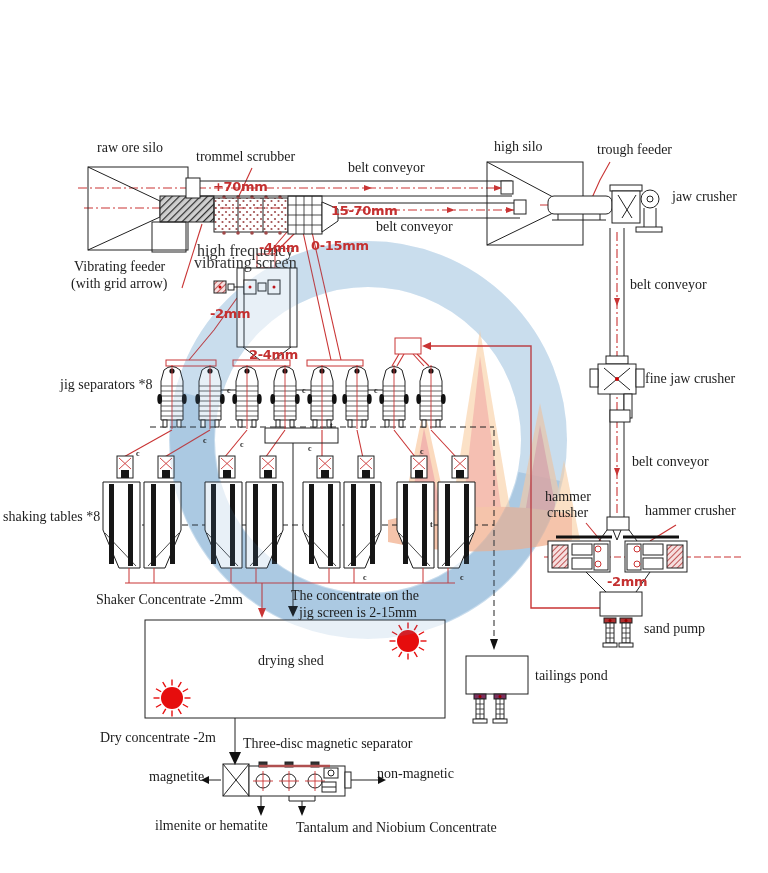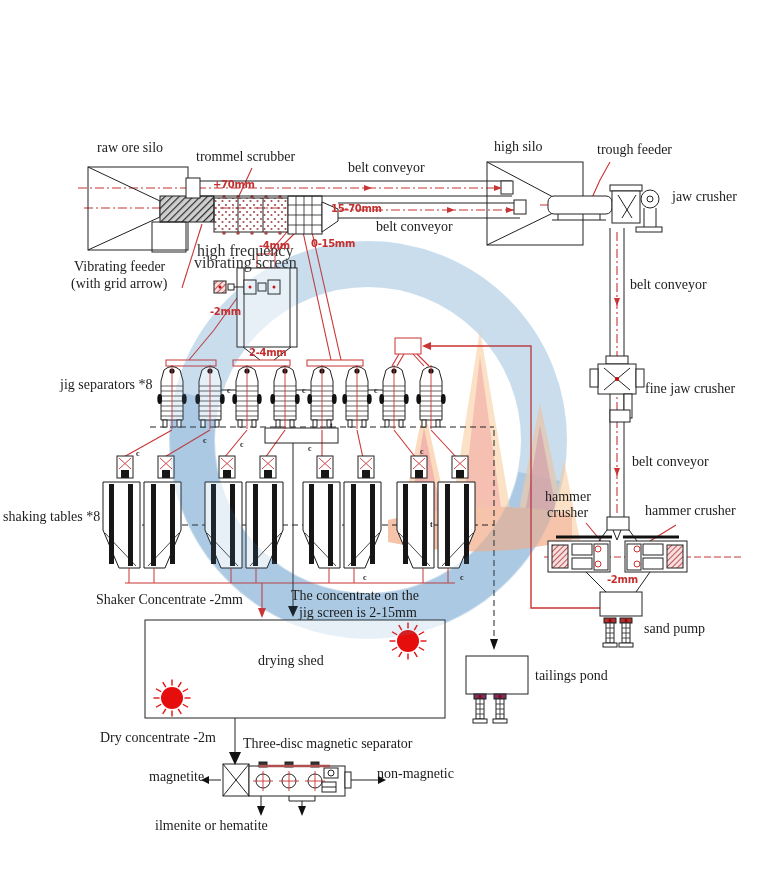--- a/index.html
+++ b/index.html
@@ -3,21 +3,21 @@
 <meta charset="utf-8">
 <style>
   html,body{margin:0;padding:0;background:#fff;}
   .stage{position:relative;width:768px;height:873px;background:#fff;overflow:hidden;
          font-family:"Liberation Serif",serif;color:#1c1c1c;}
   svg{position:absolute;left:0;top:0;}
   .title{position:absolute;top:33px;left:0;width:100%;text-align:center;
          font-size:21px;color:#111;white-space:nowrap;}
   .lbl{position:absolute;font-size:14px;line-height:1.12;white-space:nowrap;color:#1c1c1c;}
   .lbl.sm{font-size:16px;color:#333;}
-  .szlbl{position:absolute;font-family:"DejaVu Sans",sans-serif;font-size:10px;
+  .szlbl{position:absolute;font-family:"DejaVu Sans",sans-serif;font-size:13px;
          font-weight:bold;color:#c43030;white-space:nowrap;letter-spacing:-0.3px;}
   .mark{position:absolute;font-size:8px;font-weight:bold;color:#222;}
 </style>
 </head>
 <body>
 
 <div class="stage">
 
 <svg id="art" width="768" height="873" viewBox="0 0 768 873">
   <defs>
@@ -582,38 +582,39 @@
 <div class="lbl" style="left:348px;top:160px">belt conveyor</div>
 <div class="lbl" style="left:494px;top:139px">high silo</div>
 <div class="lbl" style="left:597px;top:142px">trough feeder</div>
 <div class="lbl" style="left:672px;top:189px">jaw crusher</div>
 <div class="lbl" style="left:74px;top:259px">Vibrating feeder</div>
 <div class="lbl" style="left:71px;top:276px">(with grid arrow)</div>
 <div class="lbl sm" style="left:197px;top:242px">high frequency</div>
 <div class="lbl sm" style="left:194px;top:254px">vibrating screen</div>
 <div class="lbl" style="left:376px;top:219px">belt conveyor</div>
 <div class="lbl" style="left:630px;top:277px">belt conveyor</div>
-<div class="lbl" style="left:645px;top:381px">fine jaw crusher</div>
+<div class="lbl" style="left:645px;top:371px">fine jaw crusher</div>
 <div class="lbl" style="left:632px;top:454px">belt conveyor</div>
 <div class="lbl" style="left:60px;top:377px">jig separators *8</div>
 <div class="lbl" style="left:545px;top:489px">hammer</div>
 <div class="lbl" style="left:547px;top:505px">crusher</div>
 <div class="lbl" style="left:645px;top:503px">hammer crusher</div>
 <div class="lbl" style="left:3px;top:509px">shaking tables *8</div>
 <div class="lbl" style="left:96px;top:592px">Shaker Concentrate -2mm</div>
 <div class="lbl" style="left:291px;top:588px">The concentrate on the</div>
 <div class="lbl" style="left:299px;top:605px">jig screen is 2-15mm</div>
 <div class="lbl" style="left:258px;top:653px">drying shed</div>
 <div class="lbl" style="left:644px;top:621px">sand pump</div>
 <div class="lbl" style="left:535px;top:668px">tailings pond</div>
 <div class="lbl" style="left:100px;top:730px">Dry concentrate -2m</div>
 <div class="lbl" style="left:243px;top:736px">Three-disc magnetic separator</div>
 <div class="lbl" style="left:149px;top:769px">magnetite</div>
 <div class="lbl" style="left:377px;top:766px">non-magnetic</div>
 <div class="lbl" style="left:155px;top:818px">ilmenite or hematite</div>
+<div class="lbl" style="left:296px;top:820px">Tantalum and Niobium Concentrate</div>
 
 <div class="szlbl" style="left:213px;top:179px">+70mm</div>
 <div class="szlbl" style="left:331px;top:203px">15-70mm</div>
 <div class="szlbl" style="left:259px;top:240px">-4mm</div>
 <div class="szlbl" style="left:311px;top:238px">0-15mm</div>
 <div class="szlbl" style="left:210px;top:306px">-2mm</div>
 <div class="szlbl" style="left:249px;top:347px">2-4mm</div>
 <div class="szlbl" style="left:607px;top:574px">-2mm</div>
 
 <div class="mark" style="left: 136px; top: 449px;">c</div>

